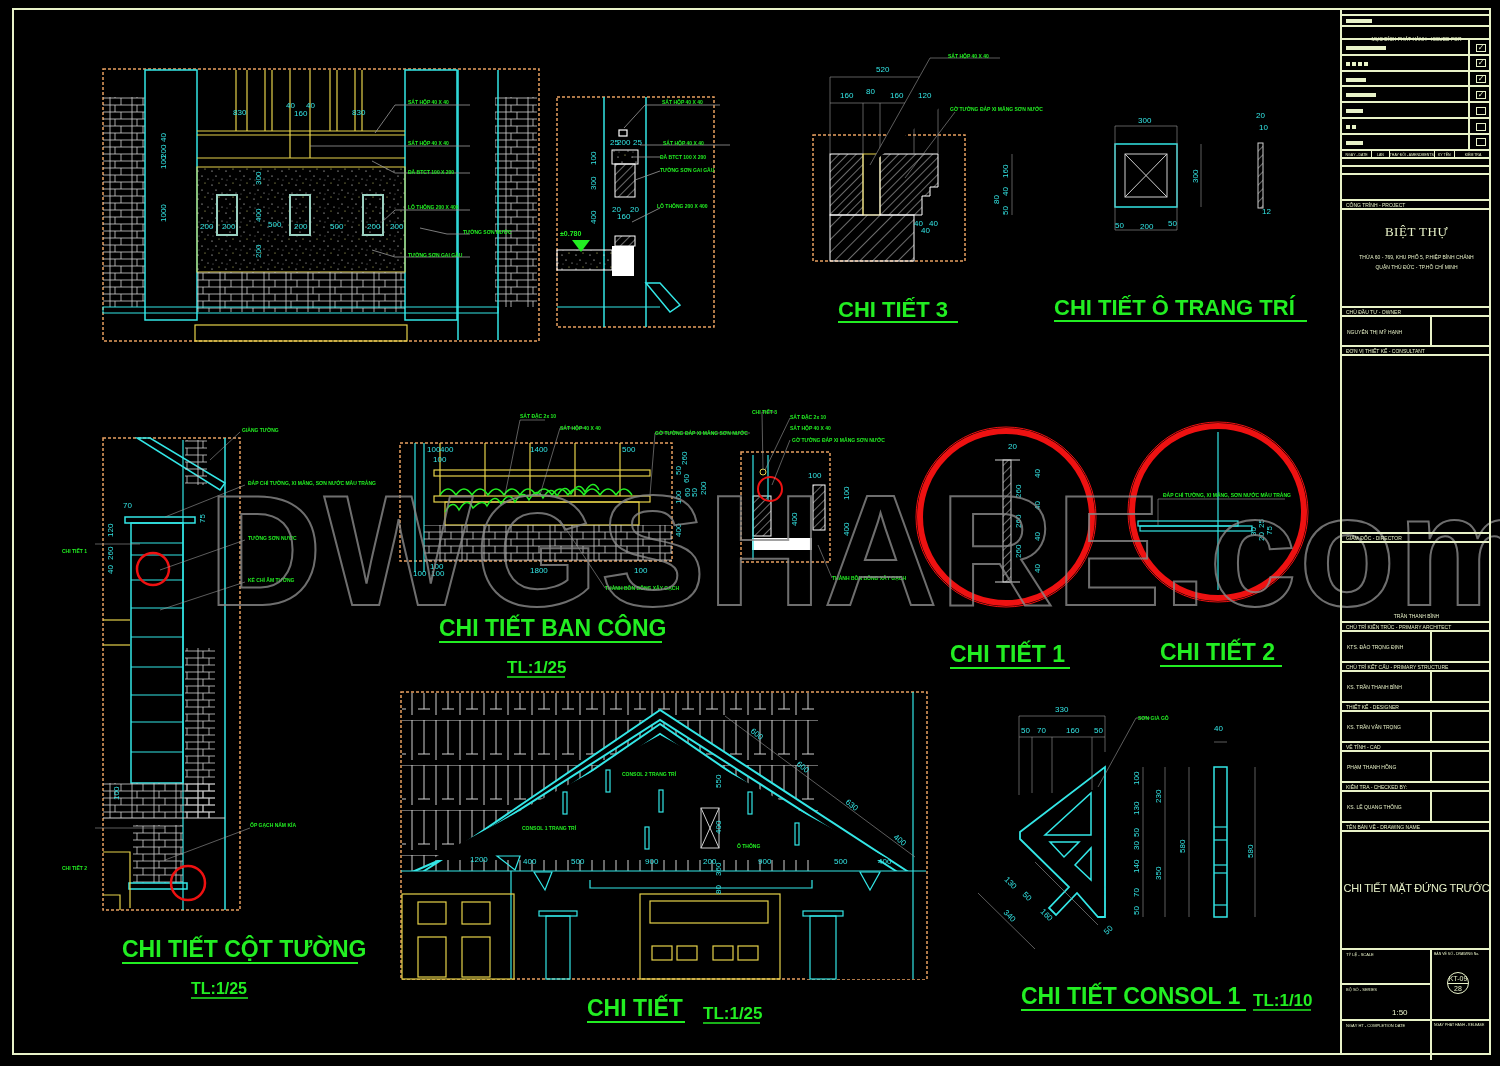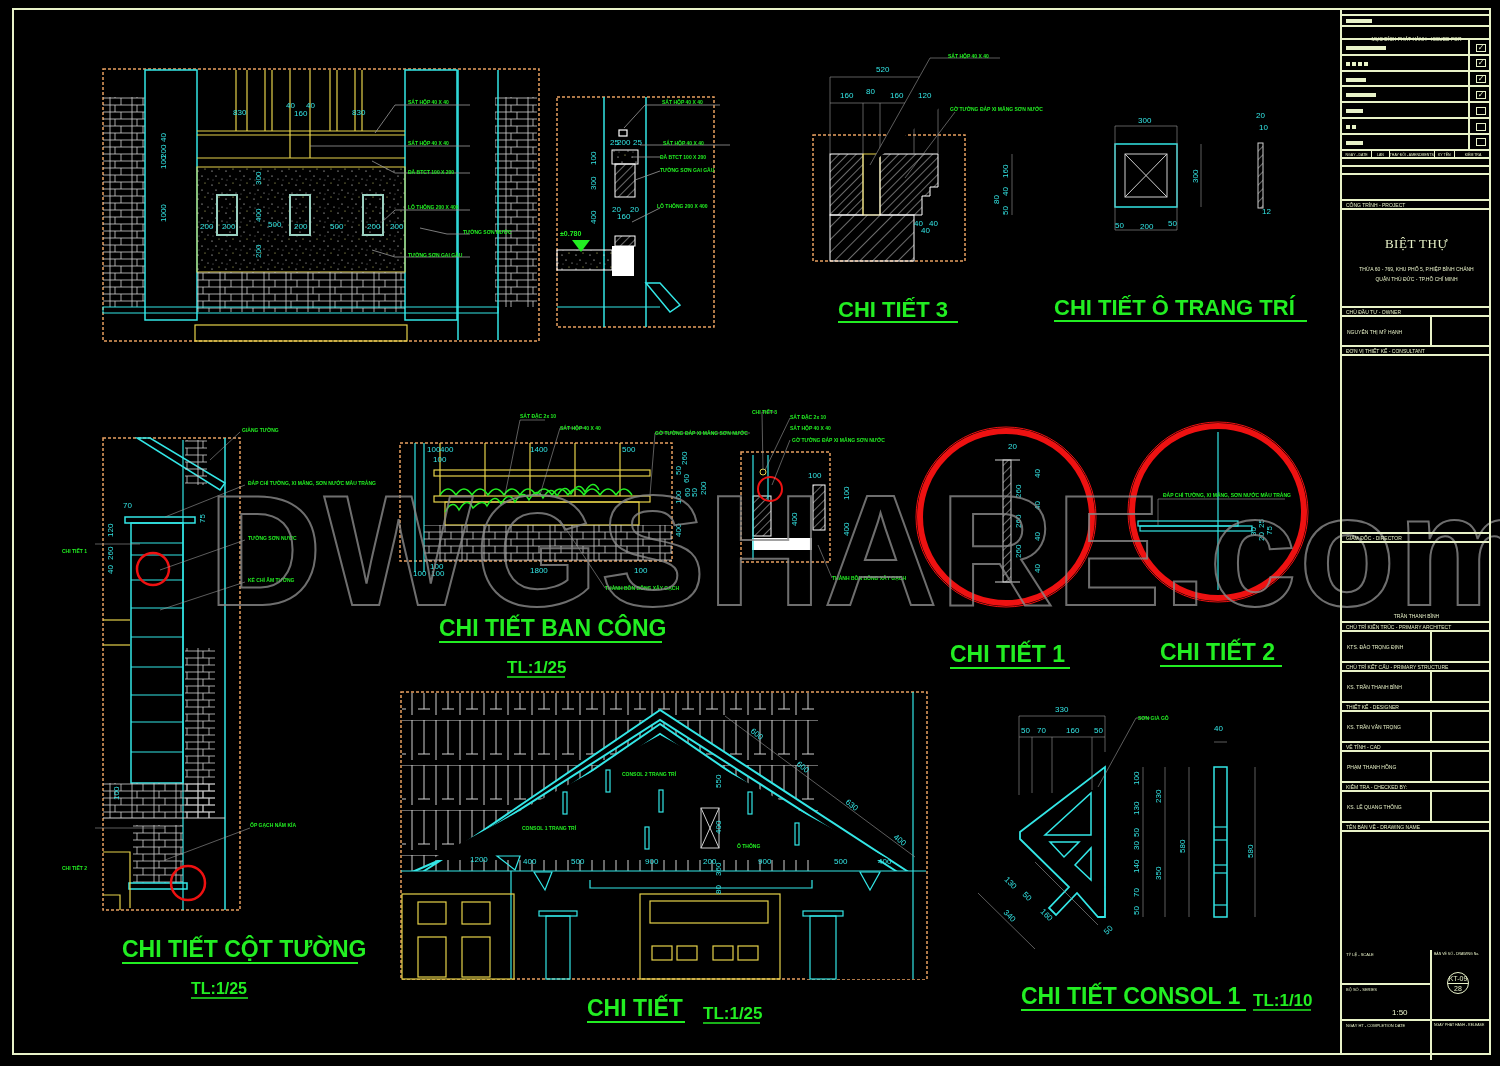--- a/index.html
+++ b/index.html
@@ -579,21 +579,21 @@
         <div style="width: 37px; border-right: none; overflow: hidden; white-space: nowrap; text-decoration: underline;">KIỂM TRA</div>
       </div>
   </div>
   <div class="row" style="top:151px;height:8px;"></div>
   <div class="row" style="top:159px;height:8px;"></div>
   <div class="row" style="top:167px;height:26px;"></div>
   <div class="row" style="top:193px;height:9px;">
       <div class="lbl">CÔNG TRÌNH - PROJECT</div>
     </div>
   <div class="row" style="top:202px;height:98px;">
-    <div class="proj" style="margin-top:26px;text-align:center;">BIỆT THỰ</div>
+    <div class="proj" style="margin-top:14px;text-align:center;">BIỆT THỰ</div>
     <div class="addr" style="margin-top:12px;">THỬA 60 - 769, KHU PHỐ 5, P.HIỆP BÌNH CHÁNH</div>
     <div class="addr">QUẬN THỦ ĐỨC - TP.HỒ CHÍ MINH</div>
   </div>
   <div class="row" style="top:300px;height:9px;">
       <div class="lbl">CHỦ ĐẦU TƯ - OWNER</div>
     </div>
   <div class="row" style="top:309px;height:30px;">
     <div class="name" style="line-height:30px;">NGUYỄN THỊ MỸ HẠNH</div>
     <div class="vsplit" style="left:88px;"></div>
   </div>
@@ -638,20 +638,23 @@
   <div class="row" style="top:775px;height:9px;">
       <div class="lbl">KIỂM TRA - CHECKED BY:</div>
     </div>
   <div class="row" style="top:784px;height:31px;">
     <div class="name" style="line-height:31px;">KS. LÊ QUANG THÔNG</div>
     <div class="vsplit" style="left:88px;"></div>
   </div>
   <div class="row" style="top:815px;height:9px;">
       <div class="lbl">TÊN BẢN VẼ - DRAWING NAME</div>
     </div>
+  <div class="row" style="top:824px;height:118px;">
+    <div class="dwgname" style="margin-top:50px;">CHI TIẾT MẶT ĐỨNG TRƯỚC</div>
+  </div>
   <div class="row" style="top:942px;height:110px;border-bottom:none;">
     <div class="vsplit" style="left:88px;"></div>
     <div style="position:absolute;left:0;top:0;width:88px;height:35px;border-bottom:2px solid #e8f2c8;box-sizing:border-box;">
       <div class="lbl" style="text-decoration:none;font-size:4px;">TỶ LỆ - SCALE</div>
       <div class="scale" style="left:50px;top:18px;margin-top:40px;">1:50</div>
     </div>
     <div style="position:absolute;left:0;top:35px;width:88px;height:36px;border-bottom:2px solid #e8f2c8;box-sizing:border-box;">
       <div class="lbl" style="text-decoration:none;font-size:4px;">BỘ SỐ - SERIES</div>
     </div>
     <div style="position:absolute;left:0;top:71px;width:88px;height:39px;">

